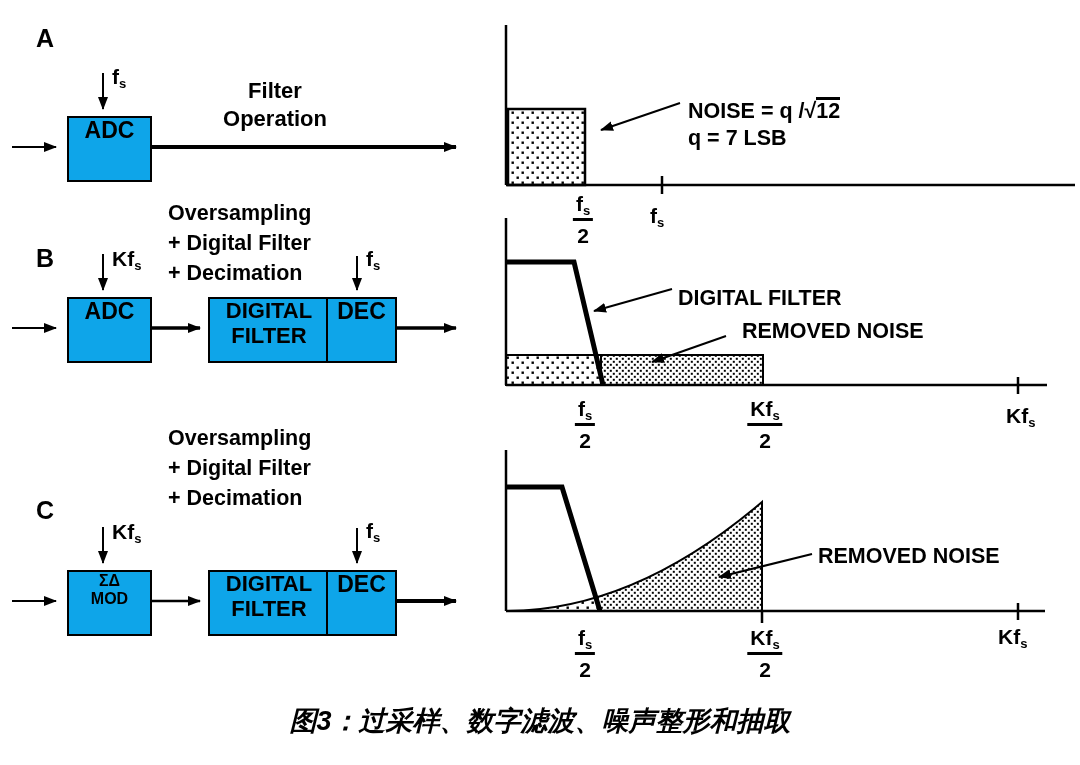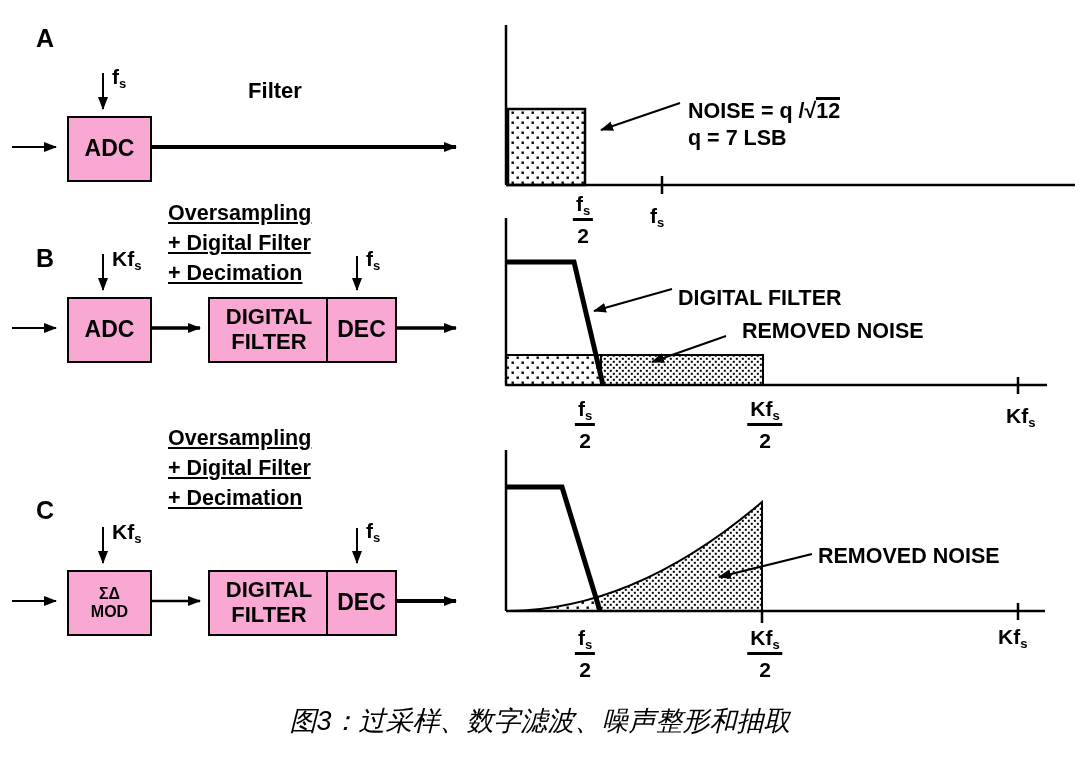--- a/index.html
+++ b/index.html
@@ -1,37 +1,37 @@
 <!DOCTYPE html>
 <html><head>
 <meta charset="utf-8">
 <style>
   html,body{margin:0;padding:0;background:#fff;}
   #fig{position:relative;width:1080px;height:765px;background:#fff;overflow:hidden;
        font-family:"Liberation Sans","DejaVu Sans",sans-serif;color:#000;}
   #shapes{position:absolute;left:0;top:0;width:1080px;height:765px;}
   .txt{position:absolute;font-weight:bold;white-space:nowrap;line-height:1;}
   .tag{font-size:25px;}
-  .mode{font-size:21.5px;line-height:30px;text-decoration:underline;}
+  .mode{font-size:21.5px;line-height:30px;}
   .modeA{font-size:22px;line-height:28px;text-align:center;}
   .annot{font-size:21.5px;}
   .clock{font-size:21px;}
   sub{font-size:0.62em;font-weight:bold;vertical-align:-0.28em;line-height:0;}
-  .box{position:absolute;border:2.5px solid #000;background:#f9a8d4;display:flex;
-       flex-direction:column;align-items:center;justify-content:center;
+  .box{position:absolute;border:2.5px solid #000;background:#0ea5e9;display:flex;
+       flex-direction:column;align-items:center;justify-content:flex-start;
        font-weight:bold;text-align:center;}
   .box .l1,.box .l2{line-height:1.12;}
   .frac{position:absolute;font-weight:bold;font-size:21px;text-align:center;
         transform:translateX(-50%);line-height:1;}
   .frac .num{display:inline-block;border-bottom:3px solid #000;padding:0 3px 4px 3px;}
   .frac .den{display:block;padding-top:4px;}
   .radical{display:inline-block;}
   .overline{display:inline-block;border-top:3px solid #000;padding-top:1px;}
   .caption{position:absolute;left:0;top:703px;width:1080px;text-align:center;
-           font-weight:normal;font-style:italic;font-size:27px;}
+           font-weight:bold;font-style:italic;font-size:27px;}
 </style>
 </head>
 <body>
 
 <div id="fig">
 
   <svg id="shapes" viewBox="0 0 1080 765" xmlns="http://www.w3.org/2000/svg">
     <defs>
       <marker id="ah" markerUnits="userSpaceOnUse" markerWidth="15" markerHeight="12" refX="12" refY="5" orient="auto">
         <path d="M0,0 L13,5 L0,10 Z" fill="#000"></path>
@@ -100,20 +100,21 @@
   <div class="txt tag" style="left:36px;top:26px">A</div>
 
   <div class="txt clock" style="left:112px;top:66px"><span>f</span><sub>s</sub></div>
 
   <div class="box" style="left:67px;top:116px;width:81px;height:62px;font-size:23px">
     <span class="l1">ADC</span>
   </div>
 
   <div class="txt modeA" style="left:190px;top:77px;width:170px">
     <div>Filter</div>
+    <div>Operation</div>
   </div>
 
   <div class="txt annot" style="left:688px;top:97px">
     <span>NOISE = q /</span><span class="radical">√</span><span class="overline">12</span>
   </div>
   <div class="txt annot" style="left:688px;top:128px">q = 7 LSB</div>
 
   <div class="frac" style="left:583px;top:193px">
     <span class="num"><span>f</span><sub>s</sub></span>
     <span class="den">2</span>

